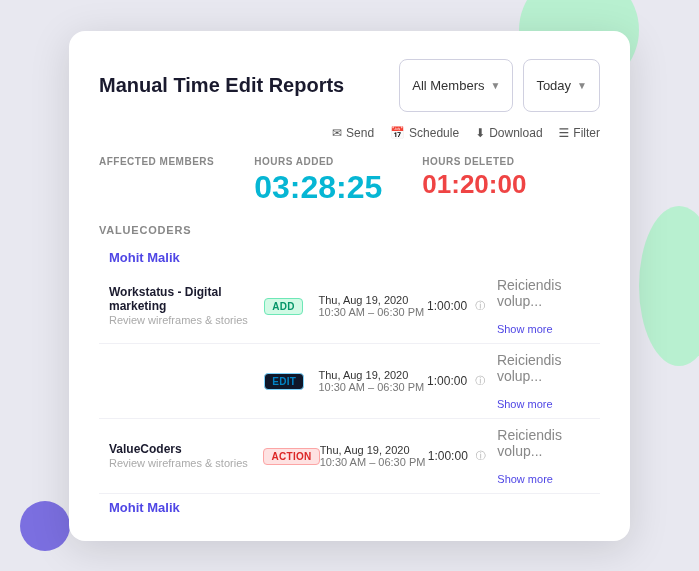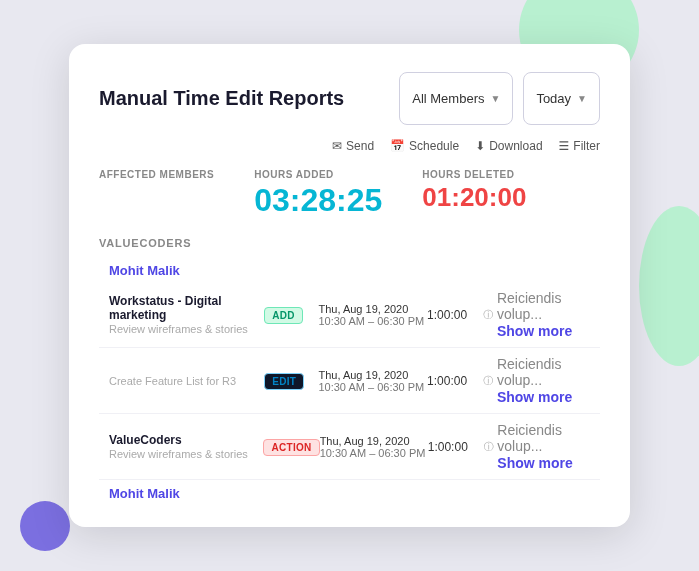--- a/index.html
+++ b/index.html
@@ -222,38 +222,37 @@
     .time-span-time {
       font-size: 11px;
       color: #777;
     }
 
     .time-change {
       font-size: 12px;
       color: #333;
       display: flex;
       align-items: flex-start;
-      gap: 16px;
+      gap: 8px;
     }
     .info-icon {
       font-size: 10px;
       color: #aaa;
     }
 
     .reason-text {
       font-size: 14px;
       color: #888;
     }
     .show-more {
-      font-size: 14px;
+      font-size: 11px;
       color: #4f46e5;
       cursor: pointer;
       display: block;
-      margin-top: 1px;
-      font-weight: bold;
+      margin-top: 14px;
     }
 
     .member-row-footer {
       padding: 6px 10px 2px 10px;
       font-size: 13px;
       font-weight: 600;
       color: #4f46e5;
     }
   </style>
 </head>
@@ -336,21 +335,20 @@
           <span class="info-icon">ⓘ</span>
         </div>
         <div>
           <div class="reason-text">Reiciendis volup...</div>
           <span class="show-more">Show more</span>
         </div>
       </div>
 
       <div class="data-row">
         <div>
-          <div class="project-sub">Create Feature List for R3</div>
         </div>
         <div>
           <span class="badge badge-edit">EDIT</span>
         </div>
         <div>
           <div class="time-span-date">Thu, Aug 19, 2020</div>
           <div class="time-span-time">10:30 AM – 06:30 PM</div>
         </div>
         <div class="time-change">
           <span>1:00:00</span>

